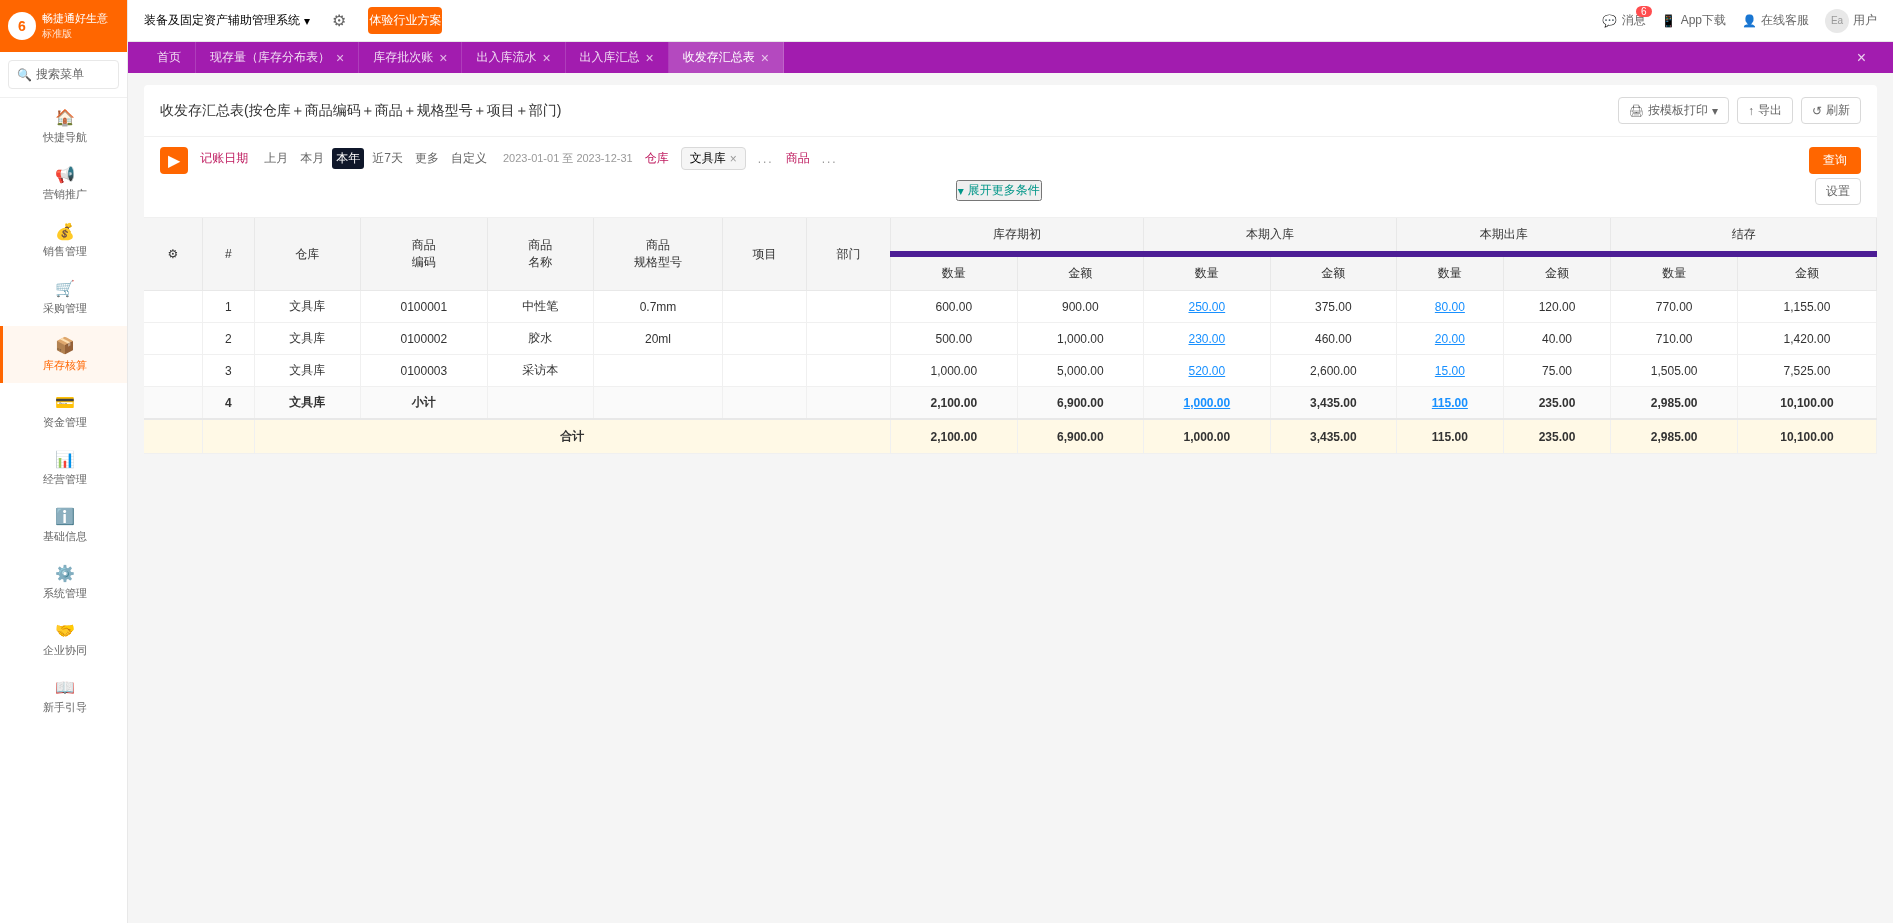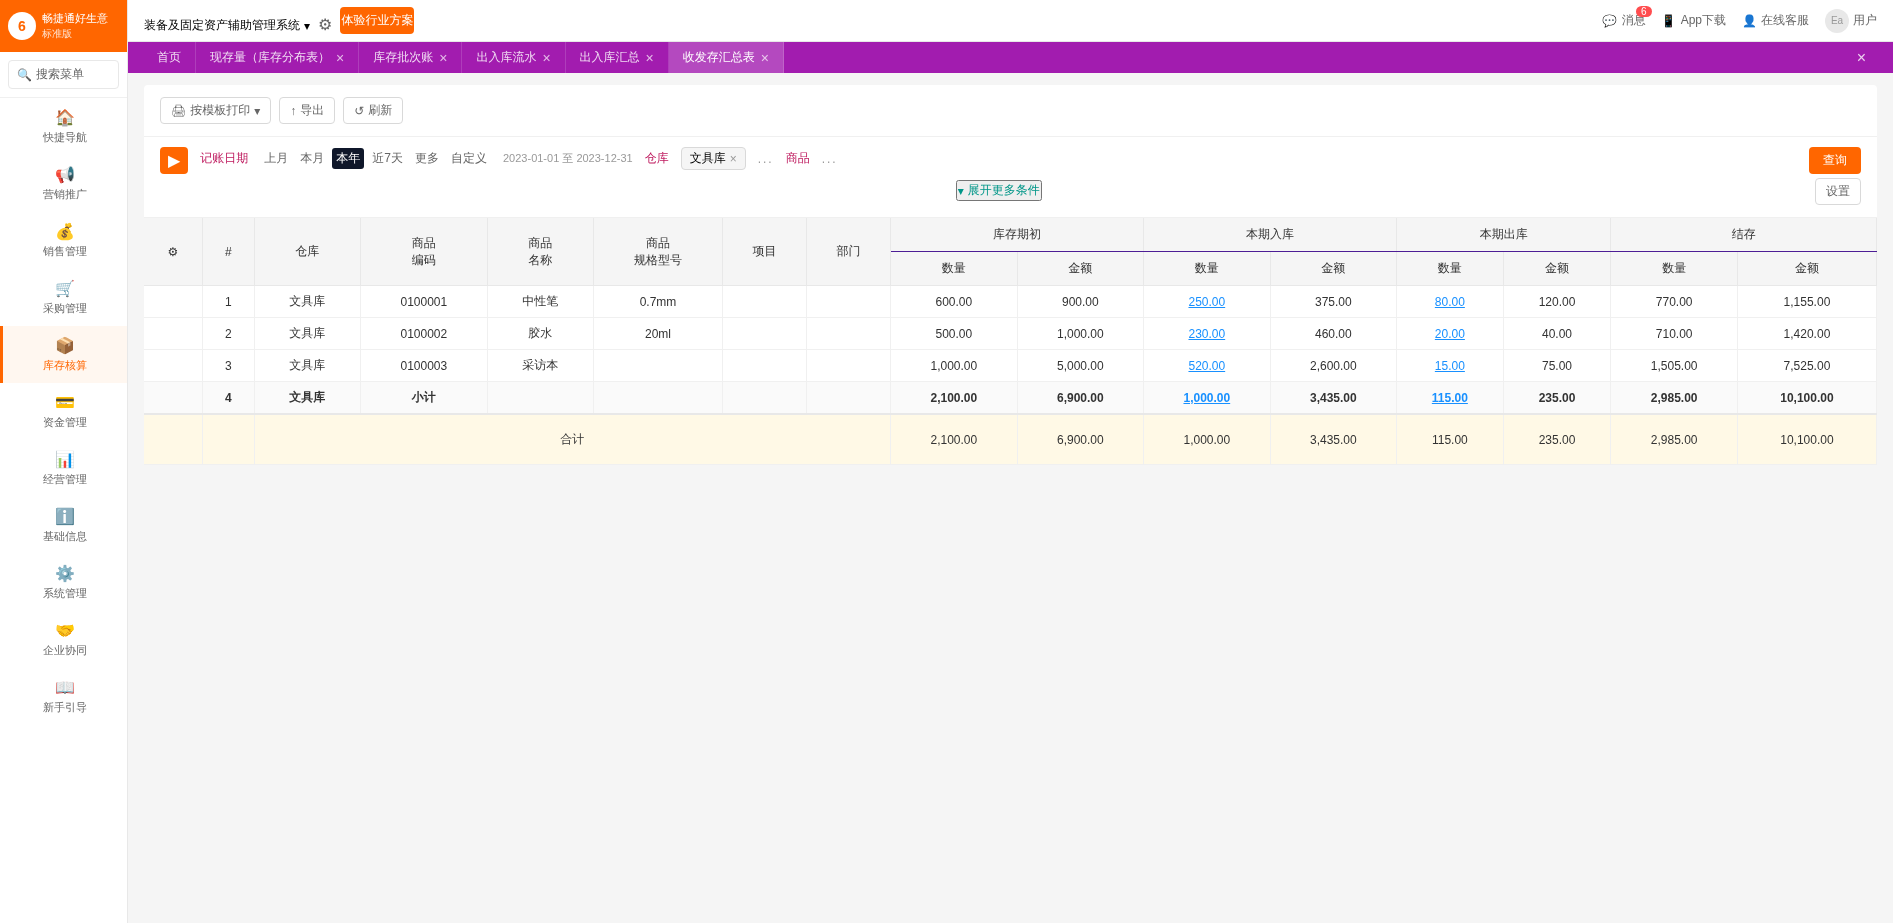--- a/index.html
+++ b/index.html
@@ -17,21 +17,21 @@
     .sidebar-item { display: flex; flex-direction: column; align-items: center; padding: 10px 4px; cursor: pointer; color: #666; border-left: 3px solid transparent; }
     .sidebar-item.active { background: #fff7f0; color: #ff6600; border-left-color: #ff6600; }
     .sidebar-item-icon { font-size: 16px; margin-bottom: 3px; }
     .sidebar-item-label { font-size: 11px; text-align: center; }
 
     
     .main { flex: 1; display: flex; flex-direction: column; overflow: hidden; }
 
     
     .top-header { background: #fff; border-bottom: 1px solid #e8e8e8; padding: 0 16px; height: 42px; display: flex; align-items: center; justify-content: space-between; flex-shrink: 0; }
-    .top-header-left { display: flex; align-items: flex-end; gap: 8px; }
+    .top-header-left { display: flex; align-items: center; gap: 22px; }
     .system-title-dropdown { display: flex; align-items: center; gap: 4px; cursor: pointer; }
     .header-gear { color: #666; cursor: pointer; font-size: 16px; }
     .try-btn { background: #ff6600; color: #fff; border: none; border-radius: 4px; padding: 5px 1px; cursor: pointer; font-size: 12px; }
     .top-header-right { display: flex; align-items: center; gap: 16px; }
     .header-icon-item { display: flex; align-items: center; gap: 4px; color: #666; cursor: pointer; font-size: 12px; position: relative; }
     .badge { background: #ff4d4f; color: #fff; border-radius: 10px; padding: 0 4px; font-size: 10px; position: absolute; top: -6px; right: -6px; min-width: 16px; text-align: center; }
     .user-avatar { width: 24px; height: 24px; background: #e8e8e8; border-radius: 50%; display: flex; align-items: center; justify-content: center; font-size: 10px; color: #999; }
 
     
     .tab-bar { background: #a21caf; display: flex; align-items: center; padding: 0 15px; height: 31px; flex-shrink: 0; overflow-x: auto; }
@@ -67,25 +67,25 @@
 
     
     .table-wrap { overflow-x: auto; }
     table { width: 100%; border-collapse: collapse; font-size: 12px; }
     thead tr { background: #f5f5f5; }
     th { padding: 8px 10px; text-align: center; color: #333; font-weight: 500; border-bottom: 1px solid #e8e8e8; border-right: 1px solid #e8e8e8; white-space: nowrap; }
     td { padding: 7px 10px; text-align: center; color: #333; border-bottom: 1px solid #f0f0f0; border-right: 1px solid #f0f0f0; white-space: nowrap; }
     .td-link { color: #1890ff; text-decoration: underline; cursor: pointer; }
     .row-subtotal { background: #fafafa; font-weight: bold; }
     .row-subtotal td { border-bottom: 2px solid #e8e8e8; }
-    th.th-group { border-bottom: 1px solid #4c1d95; }
+    th.th-group { border-bottom: 6px solid #4c1d95; }
 
     
     .table-footer { background: #fff9e6; border-top: 2px solid #e8e8e8; }
-    .table-footer td { font-weight: 400; padding: 16px 10px; color: #333; }
+    .table-footer td { font-weight: 700; padding: 8px 10px; color: #333; }
 
     
     .filter-container { padding: 10px 16px; border-bottom: 1px solid #f0f0f0; }
     .filter-main-row { display: flex; align-items: flex-start; gap: 12px; }
     .expand-row { display: flex; align-items: center; justify-content: center; padding: 6px 0; }
   </style>
 </head>
 <body>
 
 <div class="sidebar">
@@ -206,20 +206,21 @@
       <span>收发存汇总表</span>
       <span class="tab-close">×</span>
     </div>
     <div class="tab-bar-close">×</div>
   </div>
 
   <div class="content">
     <div class="page-card">
 
       <div class="page-header">
+        <span class="page-title">收发存汇总表(按仓库＋商品编码＋商品＋规格型号＋项目＋部门)</span>
         <div class="page-actions">
           <button class="btn-outline">
             <span>🖨</span>
             <span>按模板打印</span>
             <span>▾</span>
           </button>
           <button class="btn-outline">
             <span>↑</span>
             <span>导出</span>
           </button>

